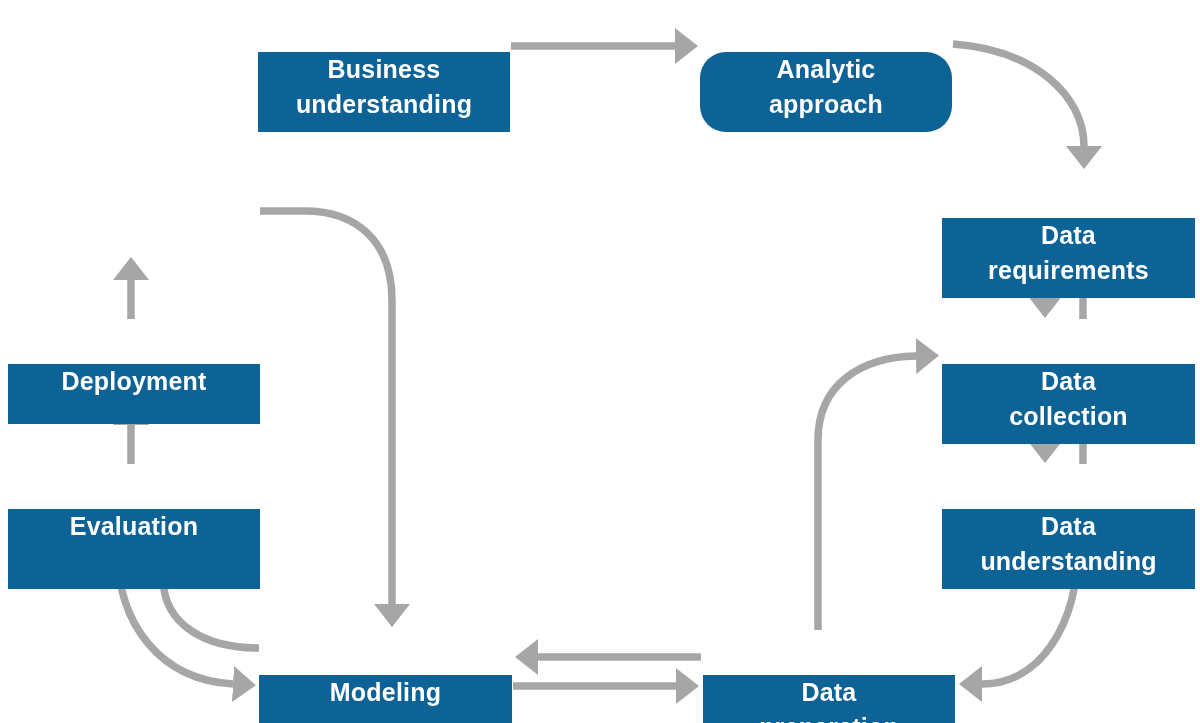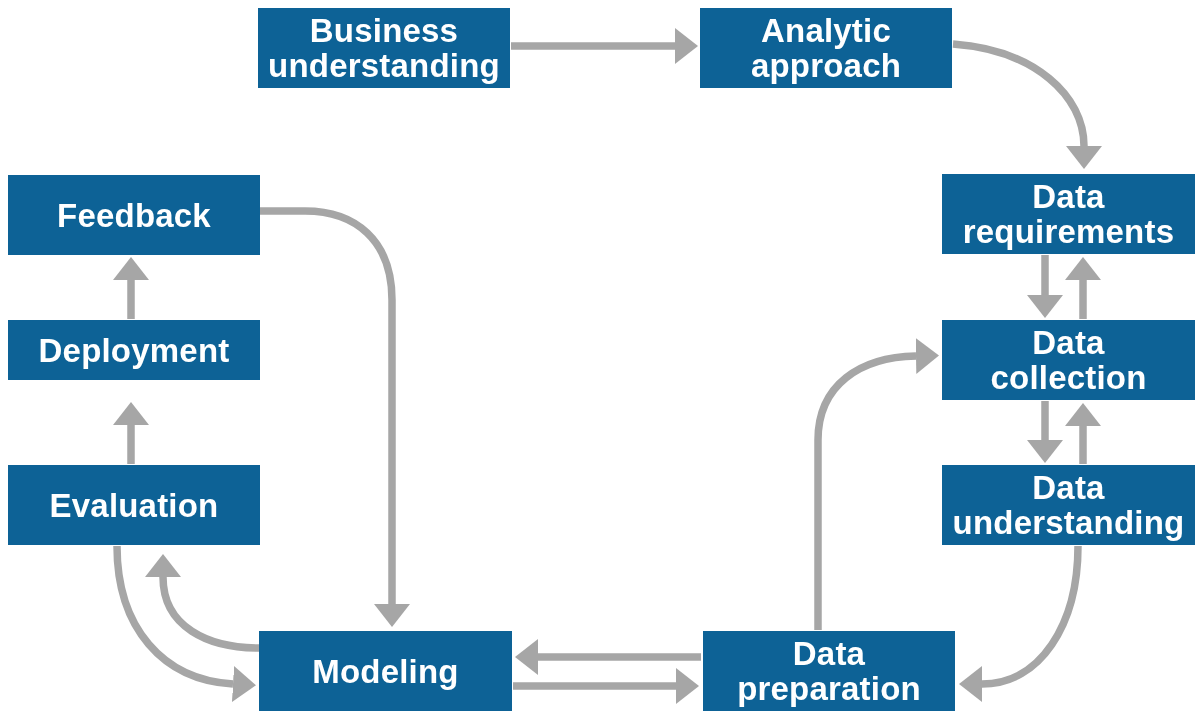--- a/index.html
+++ b/index.html
@@ -31,31 +31,32 @@
     stroke-width: 7.5;
     fill: none;
     stroke-linecap: butt;
   }
   .arrow-head-shape { fill: var(--arrow); }
   .node {
     position: absolute;
     background: var(--node-fill);
     color: var(--node-text);
     display: flex;
-    align-items: center;
+    align-items: flex-start;
     justify-content: center;
     text-align: center;
     font-weight: bold;
-    font-size: 33px;
+    font-size: 25px;
     line-height: 35px;
     white-space: pre-line;
     letter-spacing: 0.2px;
+    margin-top: 44px;
   }
   .n-business-understanding { left: 258px; top: 8px;   width: 252px; height: 80px; }
-  .n-analytic-approach      { left: 700px; top: 8px;   width: 252px; height: 80px; }
+  .n-analytic-approach      { left: 700px; top: 8px;   width: 252px; height: 80px; border-radius: 26px; }
   .n-data-requirements      { left: 942px; top: 174px; width: 253px; height: 80px; }
   .n-data-collection        { left: 942px; top: 320px; width: 253px; height: 80px; }
   .n-data-understanding     { left: 942px; top: 465px; width: 253px; height: 80px; }
   .n-data-preparation       { left: 703px; top: 631px; width: 252px; height: 80px; }
   .n-modeling               { left: 259px; top: 631px; width: 253px; height: 80px; }
   .n-evaluation             { left: 8px;   top: 465px; width: 252px; height: 80px; }
   .n-deployment             { left: 8px;   top: 320px; width: 252px; height: 60px; }
   .n-feedback               { left: 8px;   top: 175px; width: 252px; height: 80px; }
 </style>
 </head>
@@ -127,17 +128,14 @@
   </div>
   <div class="node n-modeling">
     <span>Modeling</span>
   </div>
   <div class="node n-evaluation">
     <span>Evaluation</span>
   </div>
   <div class="node n-deployment">
     <span>Deployment</span>
   </div>
-  <div class="node n-feedback">
-    <span>Feedback</span>
-  </div>
 
 </div>
 
 </body></html>

